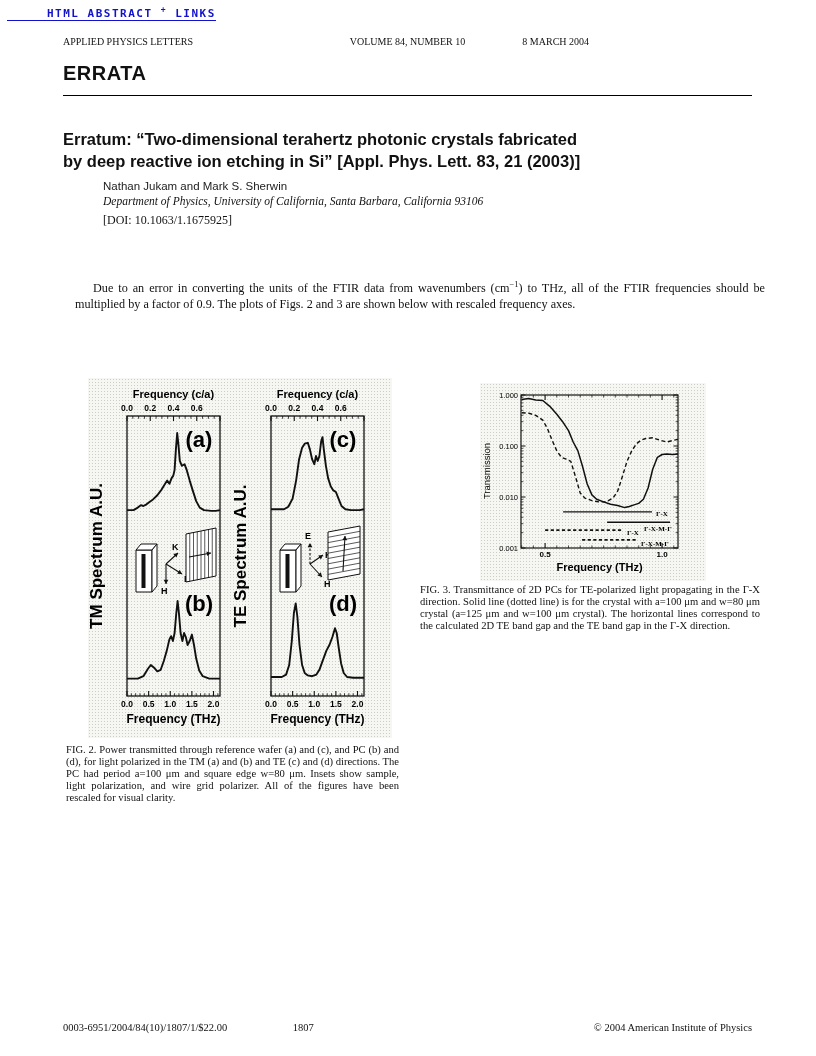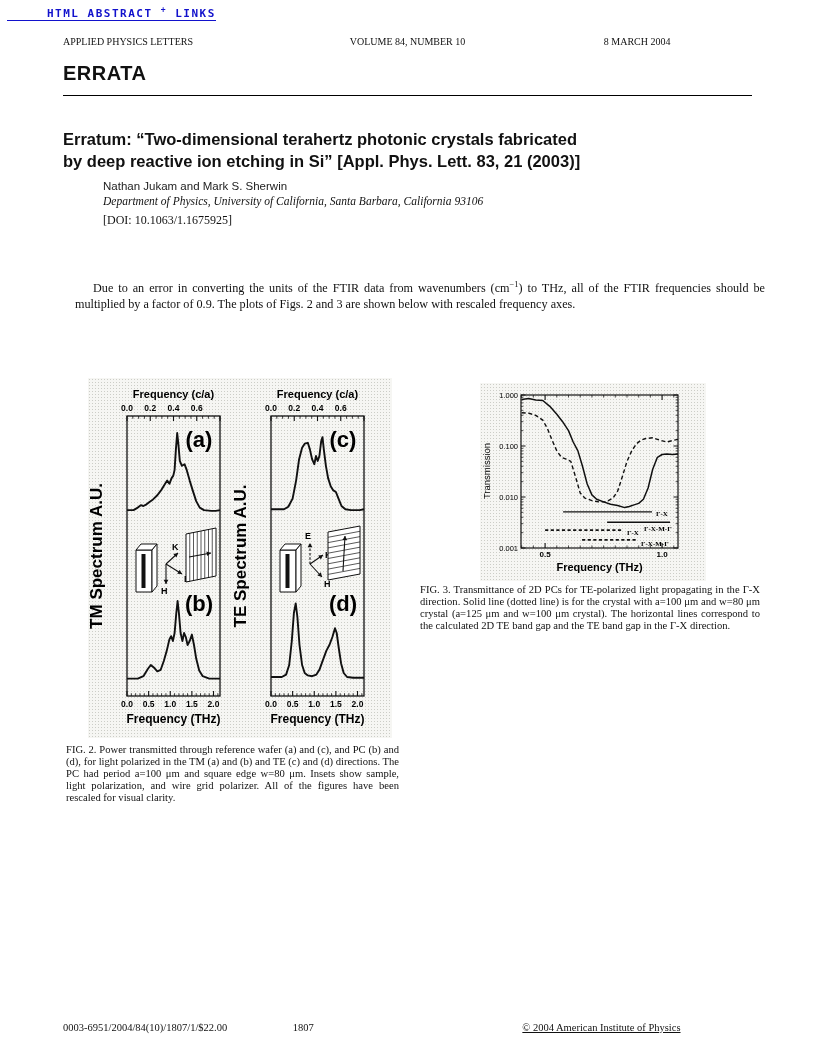--- a/index.html
+++ b/index.html
@@ -5,21 +5,21 @@
   html,body{margin:0;padding:0;background:#888;}
   .page{position:relative;width:816px;height:1056px;background:#ffffff;
         font-family:"Liberation Serif",serif;color:#111;overflow:hidden;margin:0 auto;}
   .linkbar{position:absolute;left:7px;top:5px;font-family:"DejaVu Sans Mono",monospace;
            font-weight:bold;font-size:11px;letter-spacing:1.5px;color:#1212cc;
            border-bottom:1.8px solid #1212cc;cursor:pointer;text-decoration:none;padding-left:40px;}
   .linkbar sup{font-size:8px;}
   .jheader{position:absolute;left:63px;top:36px;width:689px;display:flex;font-size:10px;}
   .jheader span{flex:1;}
   .jheader .c{text-align:center;font-family:Liberation Serif, serif;}
-  .jheader .r{text-align:center;}
+  .jheader .r{text-align:left;}
   .errata{position:absolute;left:63px;top:62px;font-family:"Liberation Sans",sans-serif;
           font-weight:bold;font-size:20px;letter-spacing:0.5px;}
   .rule{position:absolute;left:63px;top:95px;width:689px;border-top:1.6px solid #000;}
   .title{position:absolute;left:63px;top:128px;width:660px;font-family:"Liberation Sans",sans-serif;
          font-weight:bold;font-size:16.5px;line-height:22px;}
   .authors{position:absolute;left:103px;top:180px;font-family:"Liberation Sans",sans-serif;
            font-size:11.5px;color:#222;}
   .affil{position:absolute;left:103px;top:195px;font-style:italic;font-size:11.5px;}
   .doi{position:absolute;left:103px;top:213px;font-size:12px;}
   .bodypar{position:absolute;left:63px;top:264px;width:690px;font-size:12.2px;line-height:16px;
@@ -31,21 +31,21 @@
   .fig2wrap{position:absolute;left:88px;top:378px;width:304px;height:360px;}
   .fig2wrap svg{position:absolute;top:0;display:block;}
   .fig3wrap{position:absolute;left:480px;top:383px;width:226px;height:198px;}
   .fig3wrap svg{position:absolute;left:0;top:0;display:block;}
   .caption{font-size:10.6px;line-height:11.9px;text-align:justify;}
   .fig2cap{position:absolute;left:66px;top:744px;width:333px;}
   .fig3cap{position:absolute;left:420px;top:584px;width:340px;}
   .footer{position:absolute;left:63px;top:1022px;width:689px;display:flex;font-size:10.5px;}
   .footer span{flex:1;}
   .footer .c{text-align:left;}
-  .footer .r{text-decoration:underline;}
+  .footer .r{text-align:right;}
 </style>
 </head>
 <body>
 
 <div class="page">
 
   <a class="linkbar"><span>HTML ABSTRACT</span>&nbsp;<sup>+</sup>&nbsp;<span>LINKS</span></a>
 
   <div class="jheader">
     <span>APPLIED PHYSICS LETTERS</span>

